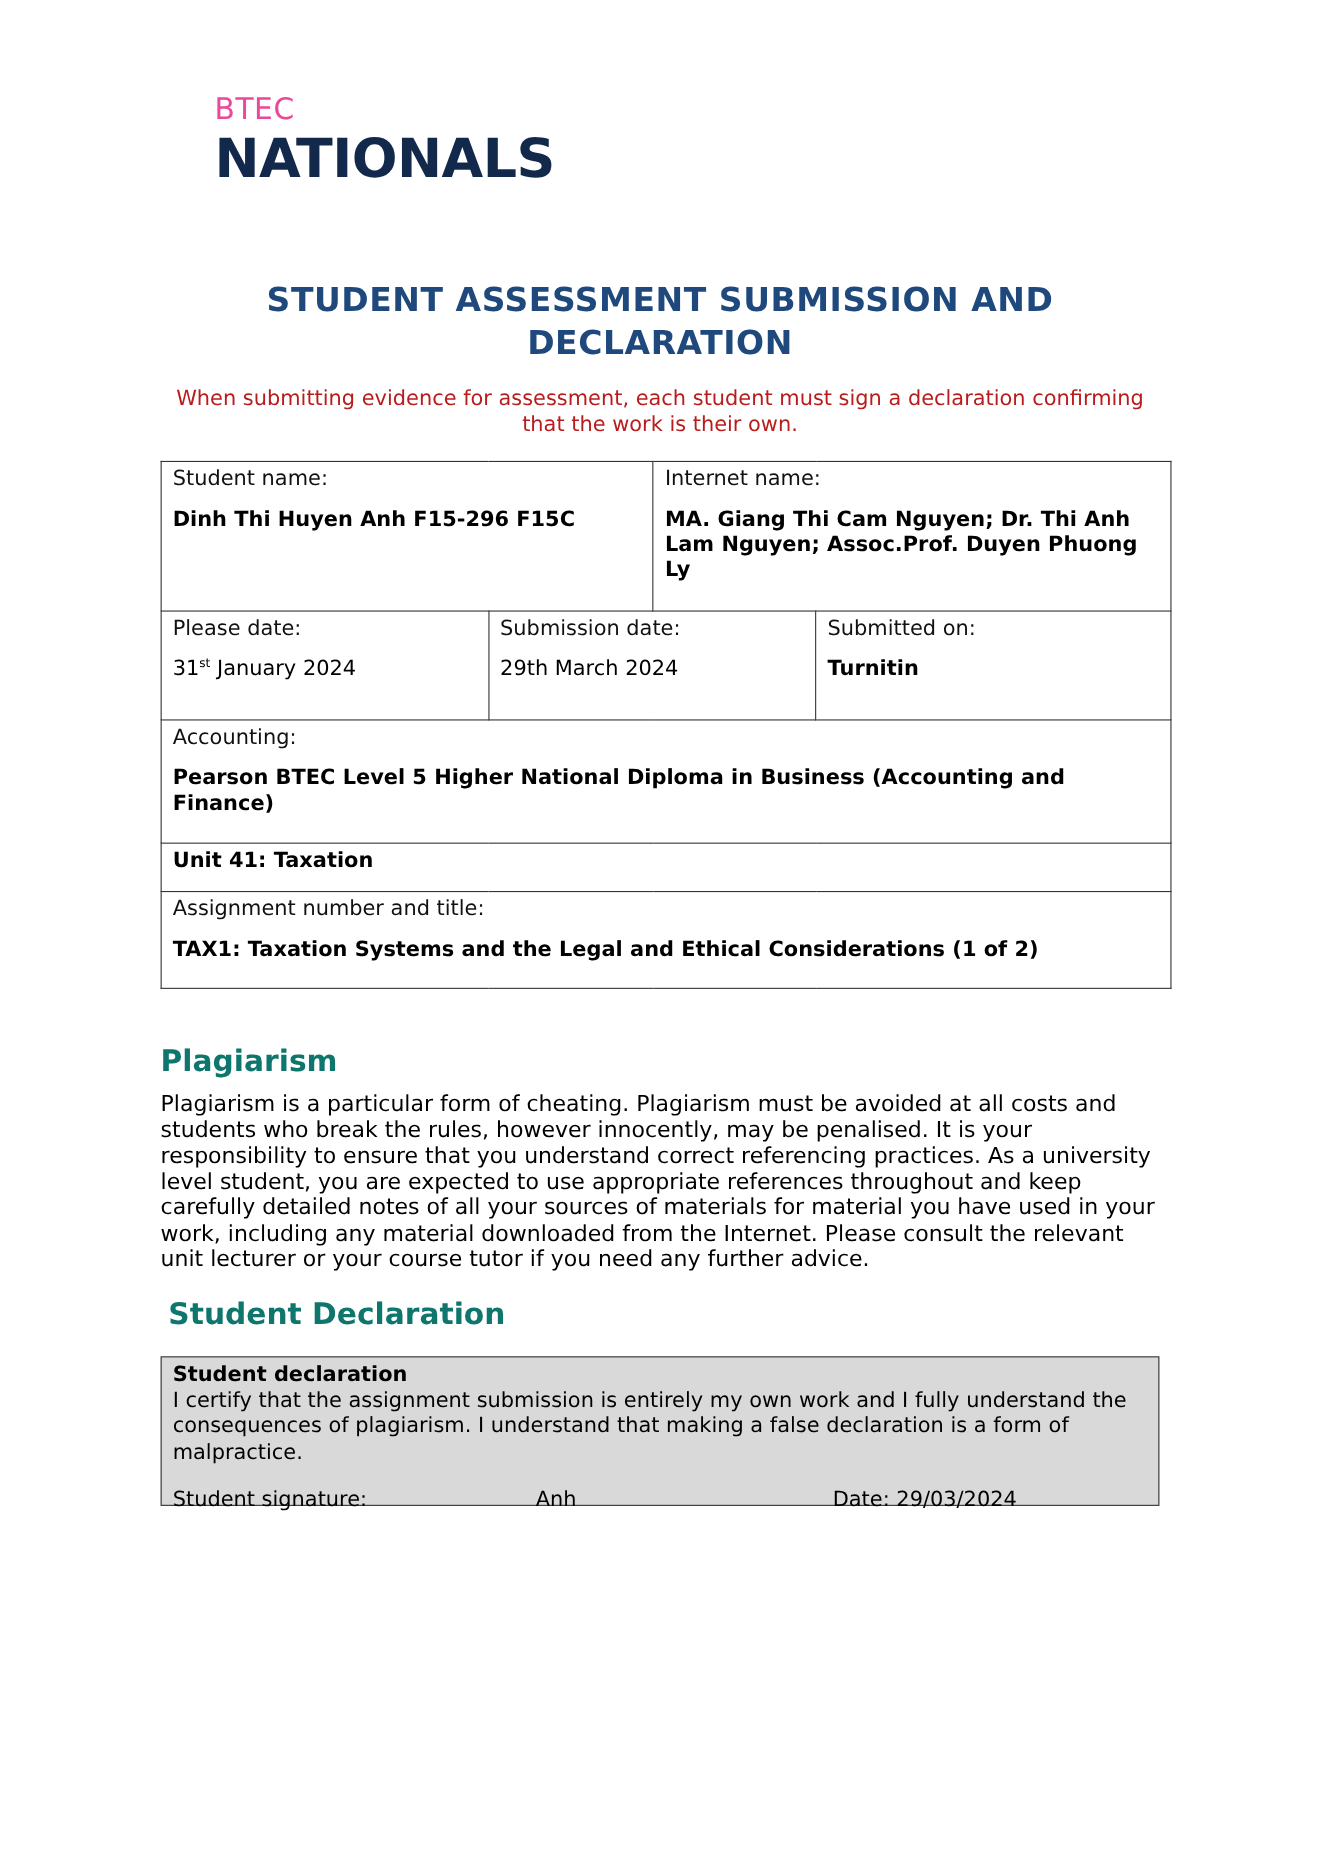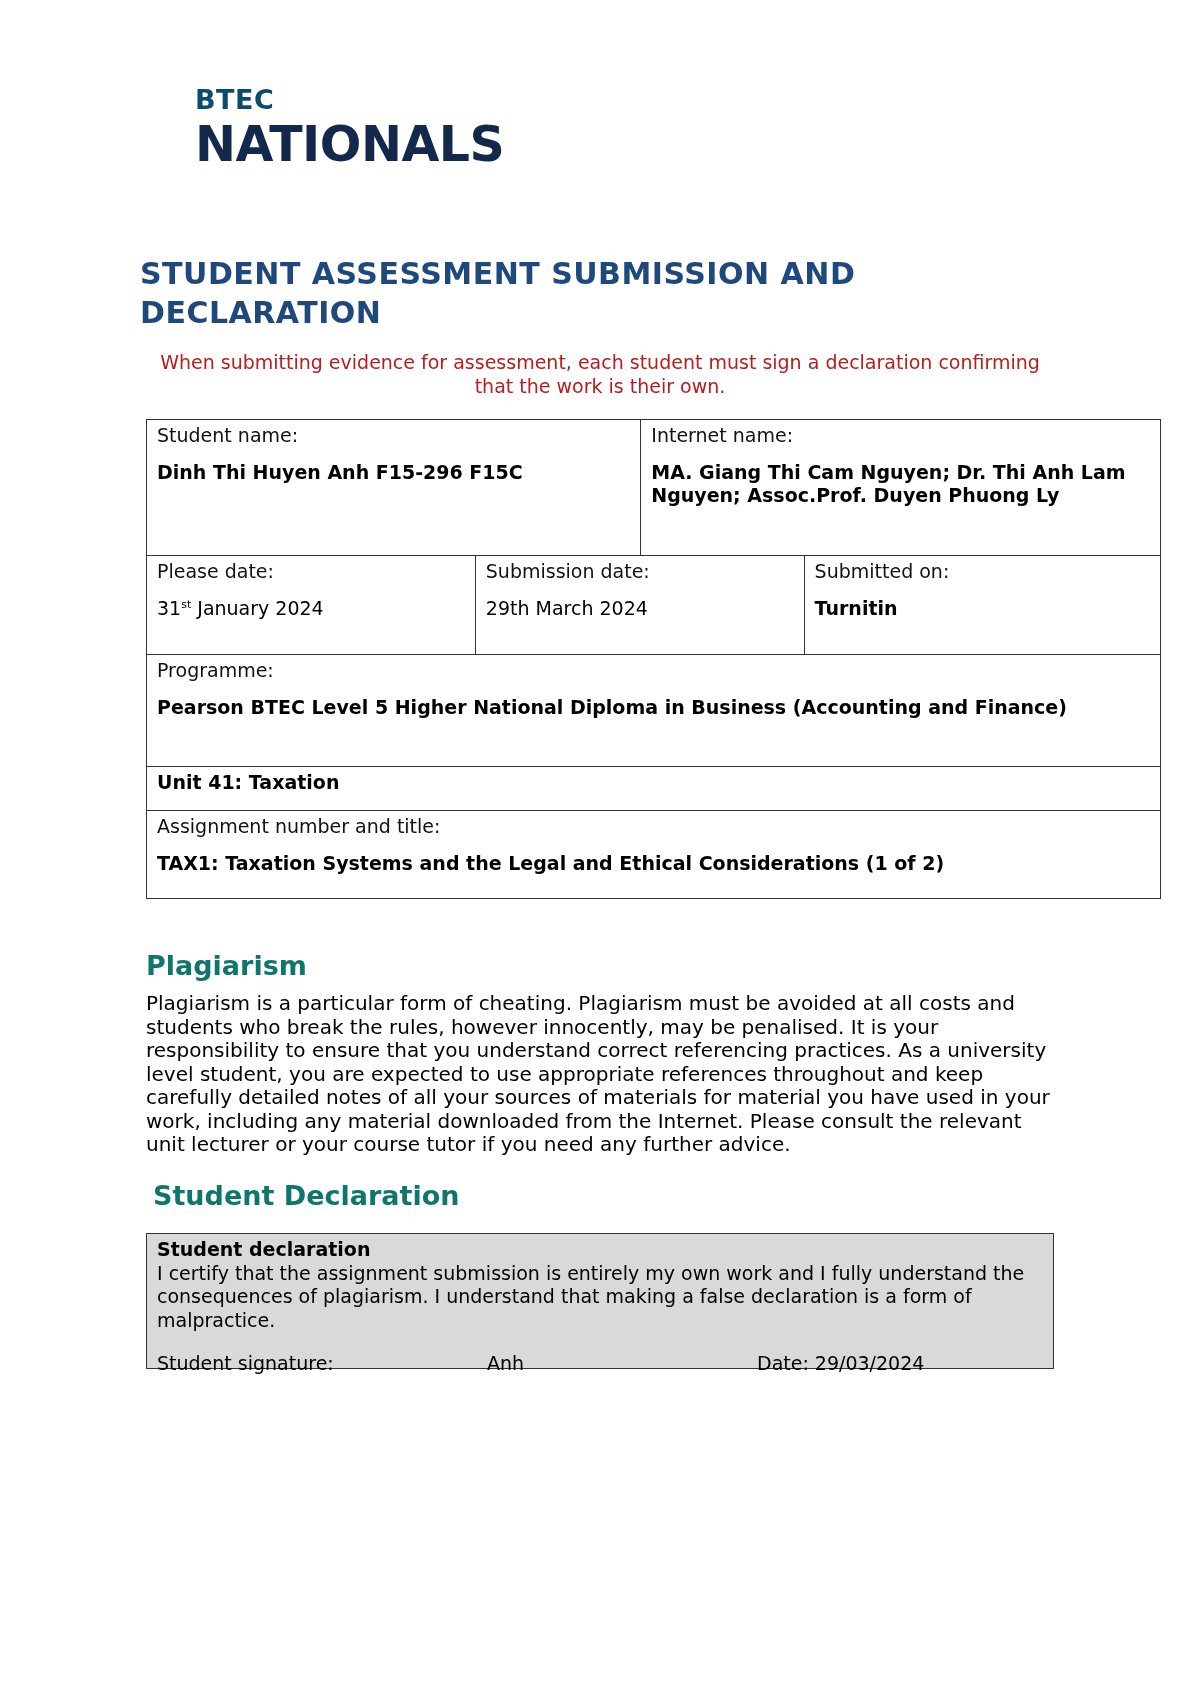--- a/index.html
+++ b/index.html
@@ -1,27 +1,27 @@
 <!DOCTYPE html>
 <html><head>
 <meta charset="utf-8">
 <style>
   html, body { margin:0; padding:0; background:#ffffff; }
   body { width:1200px; height:1696px; position:relative; overflow:hidden;
          font-family:"DejaVu Sans", sans-serif; color:#000; }
   .logo { position:absolute; left:195px; top:84px; }
-  .logo .btec { font-family:"DejaVu Sans", sans-serif; font-weight:bold; color:#0c4a6e;
+  .logo .btec { font-family:"DejaVu Sans", sans-serif; font-weight:normal; color:#ec4899;
                 font-size:27px; letter-spacing:0.5px; line-height:32px; }
   .logo .big { font-family:"DejaVu Sans", sans-serif; font-weight:bold; color:#13294b;
                font-size:49px; line-height:58px; letter-spacing:-0.5px; }
-  .title { position:absolute; left:140px; width:920px; top:254px; 
+  .title { position:absolute; left:140px; width:920px; top:254px; text-align:center;
            color:#1f497d; font-weight:bold; font-size:30px; line-height:39px; letter-spacing:0.5px; }
   .intro { position:absolute; left:140px; width:920px; top:350px; text-align:center;
            font-size:19px; line-height:24px; color:#b91c1c; }
-  table.info { position:absolute; left:146px; top:419px; width:1015px; border-collapse:collapse;border-radius:16px; }
+  table.info { position:absolute; left:146px; top:419px; width:919px; border-collapse:collapse;border-radius:16px; }
   table.info td { border:1.5px solid #333; vertical-align:top; padding:4px 10px 6px 10px;
                   font-size:19px; line-height:23px; }
   .lbl { color:#111; display:block; margin-bottom:14px; }
   .val { font-weight:bold; display:block; }
   .val.normal { font-weight:normal; }
   sup { font-size:11px; line-height:0; }
   h2 { position:absolute; margin:0; color:#0f766e; font-weight:bold; font-size:27px; }
   .h-plag { left:146px; top:950px; }
   .plag-text { position:absolute; left:146px; top:992px; width:920px; font-size:20px; line-height:23.5px; }
   .h-decl { left:153px; top:1180px; }
@@ -69,21 +69,21 @@
       <span class="lbl">Submission date:</span>
       <span class="val normal">29th March 2024</span>
     </td>
     <td>
       <span class="lbl">Submitted on:</span>
       <span class="val">Turnitin</span>
     </td>
   </tr>
   <tr style="height:112px">
     <td colspan="4">
-      <span class="lbl">Programme:</span>
+      <span class="lbl">Accounting:</span>
       <span class="val">Pearson BTEC Level 5 Higher National Diploma in Business (Accounting and Finance)</span>
     </td>
   </tr>
   <tr style="height:44px">
     <td colspan="4">
       <span class="val">Unit 41: Taxation</span>
     </td>
   </tr>
   <tr style="height:88px">
     <td colspan="4">

